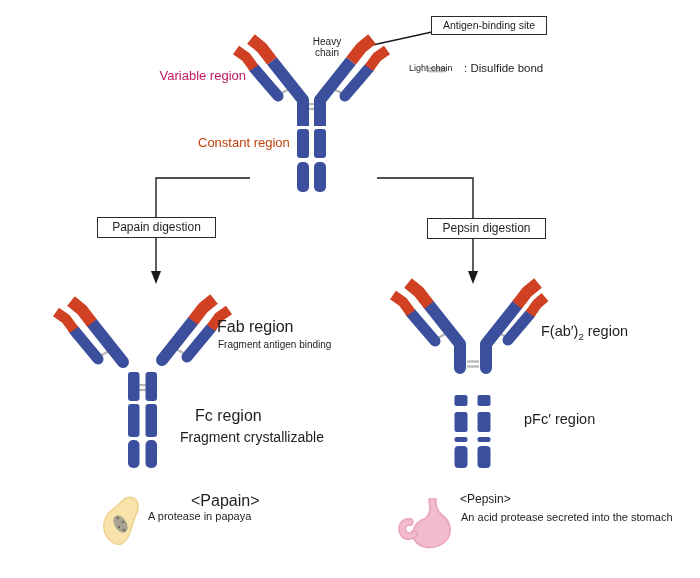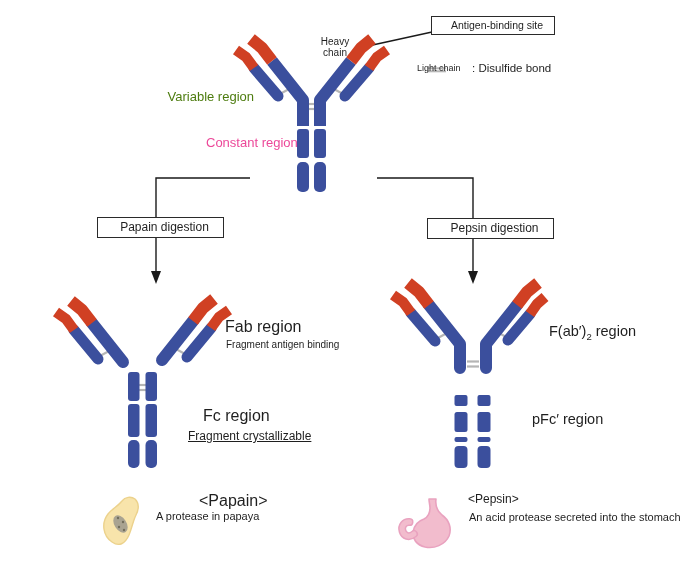--- a/index.html
+++ b/index.html
@@ -1,34 +1,34 @@
 <!DOCTYPE html>
 <html><head>
 <meta charset="utf-8">
 <style>
   html,body{margin:0;padding:0;background:#ffffff;}
   #canvas{position:relative;width:700px;height:578px;background:#ffffff;overflow:hidden;
           font-family:"Liberation Sans","DejaVu Sans",sans-serif;color:#1f1f1f;}
   #art{position:absolute;left:0;top:0;}
-  .lbl{position:absolute;white-space:nowrap;padding-left:8px;}
+  .lbl{position:absolute;white-space:nowrap;}
   .boxed{border:1.4px solid #2a2a2a;background:#ffffff;text-align:center;}
-  .red-text{color:#4d7c0f;margin-top:21px;}
-  .blue-text{color:#ec4899;}
+  .red-text{color:#be185d;}
+  .blue-text{color:#c2410c;}
   #antigen-box{left:431px;top:16px;width:114px;height:17px;line-height:17px;font-size:10.5px;border-width:1.5px;}
   #heavy-chain{left:306px;top:36px;width:42px;text-align:center;font-size:10px;line-height:11px;}
   #variable-region{left:146px;top:68px;width:100px;text-align:right;font-size:13px;}
   #light-chain{left:383px;top:63px;font-size:9px;margin-left:26px;}
   #disulfide-label{left:464px;top:62px;font-size:11.5px;}
   #constant-region{left:198px;top:135px;font-size:13px;}
   #papain-box{left:97px;top:217px;width:117px;height:19px;line-height:19px;font-size:12px;}
   #pepsin-box{left:415px;top:218px;width:117px;height:19px;line-height:19px;font-size:12px;margin-left:12px;}
   #fab-title{left:217px;top:318px;font-size:16px;}
   #fab-sub{left:218px;top:339px;font-size:10px;}
   #fc-title{left:179px;top:407px;font-size:16px;margin-left:16px;}
-  #fc-sub{left:180px;top:429px;font-size:12px;text-decoration:underline;}
+  #fc-sub{left:180px;top:429px;font-size:14px;}
   #fab2-label{left:541px;top:323px;font-size:14.5px;}
   #fab2-label sub{font-size:9.5px;}
   #pfc-label{left:502px;top:411px;font-size:14.5px;margin-left:22px;}
   #papain-title{left:147px;top:492px;font-size:16px;margin-left:44px;}
   #papain-desc{left:148px;top:510px;font-size:11px;}
   #pepsin-title{left:460px;top:492px;font-size:12px;}
   #pepsin-desc{left:461px;top:511px;font-size:11px;}
 </style>
 </head>
 <body>

